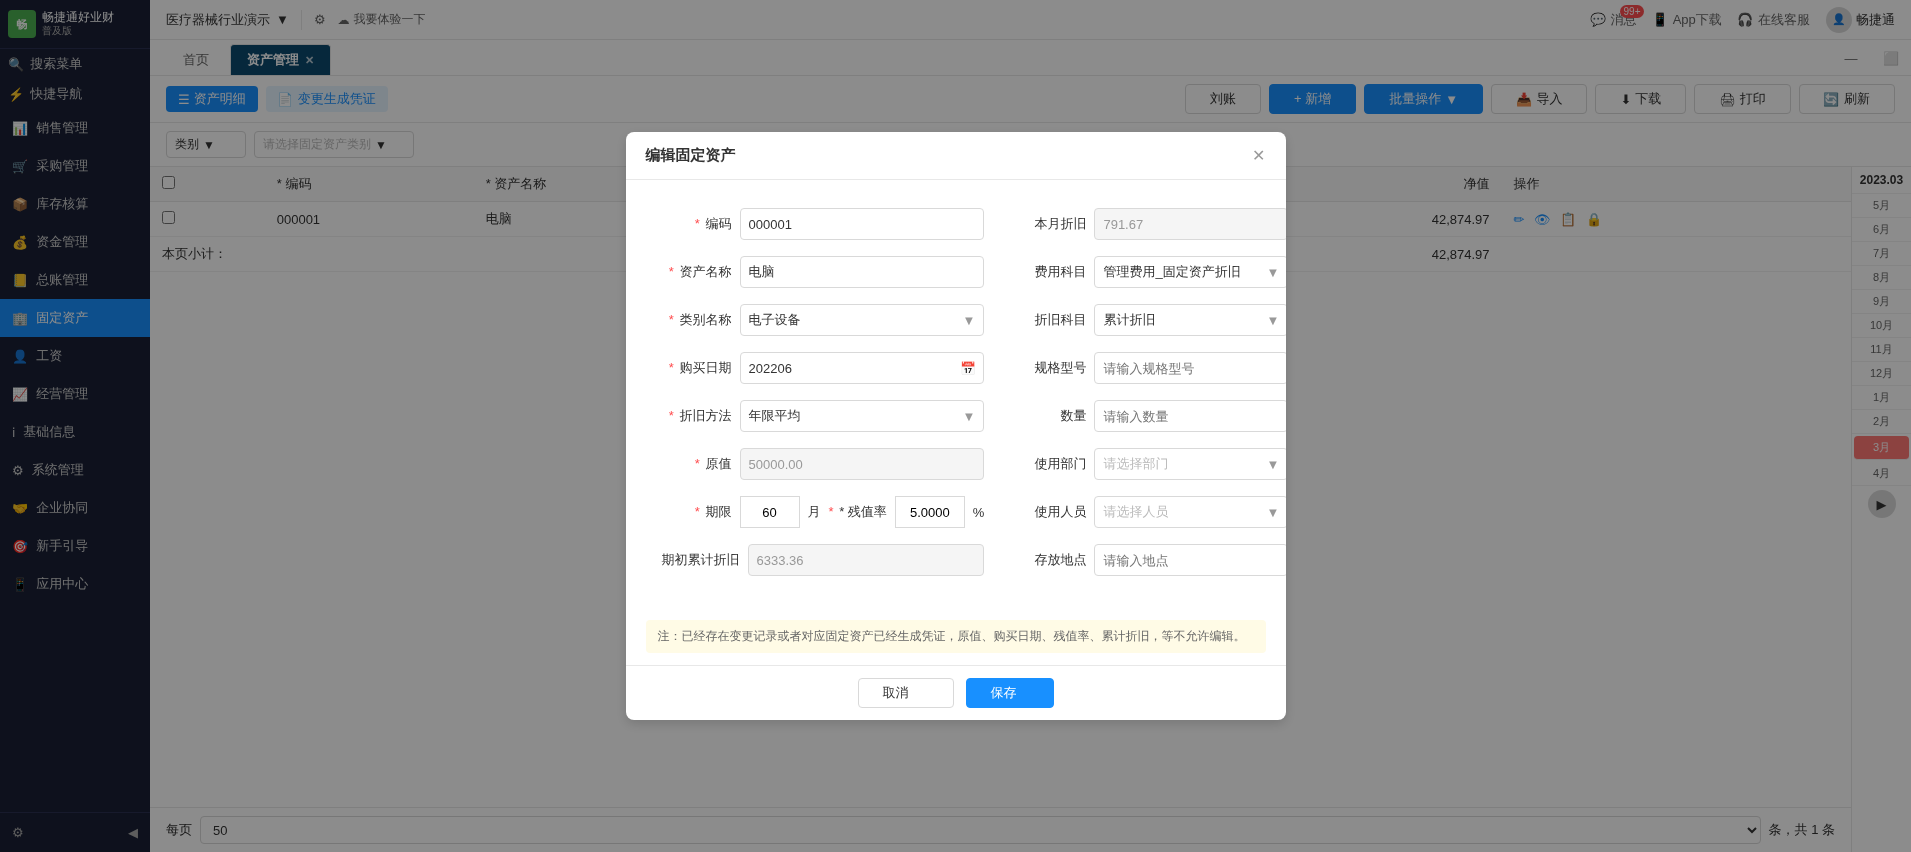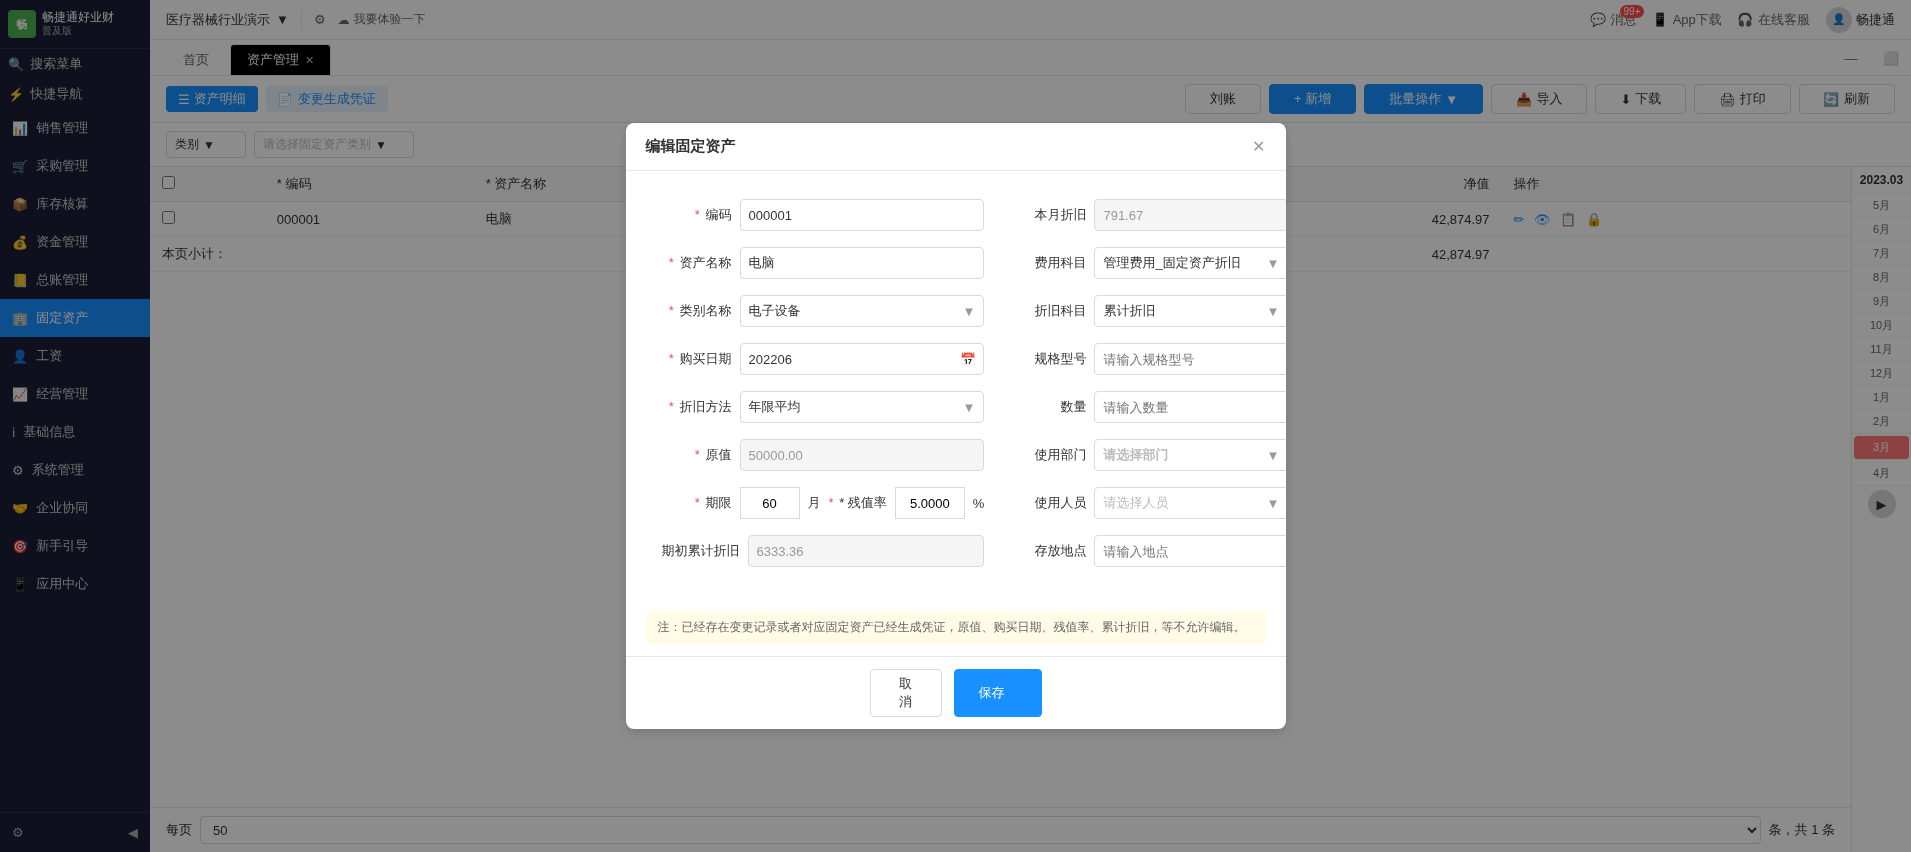--- a/index.html
+++ b/index.html
@@ -39,21 +39,21 @@
     .topbar-user { display: flex; align-items: center; gap: 4px; color: #333; cursor: pointer; }
     .user-avatar { width: 26px; height: 26px; background: #d9d9d9; border-radius: 50%; display: flex; align-items: center; justify-content: center; color: #666; font-size: 11px; }
 
     
     .content-area { flex: 1; display: flex; flex-direction: column; overflow: hidden; position: relative; }
 
     
     .tab-bar { height: 36px; background: #fff; border-bottom: 1px solid #e8e8e8; display: flex; align-items: flex-end; padding: 0 16px; gap: 4px; }
     .tab { display: flex; align-items: center; gap: 6px; padding: 6px 16px; border-radius: 4px 4px 0 0; cursor: pointer; font-size: 13px; border: 1px solid transparent; border-bottom: none; }
     .tab.inactive { color: #666; background: transparent; }
-    .tab.active { color: #333; background: #000000; color: #fff; border-color: #e8e8e8; }
+    .tab.active { color: #333; background: #0c4a6e; color: #fff; border-color: #e8e8e8; font-weight: bold; }
     .tab-close { font-size: 11px; cursor: pointer; opacity: 0.7; }
 
     
     .page-header { background: #fff; padding: 8px 16px; display: flex; align-items: center; gap: 8px; border-bottom: 1px solid #e8e8e8; }
     .page-header-right { margin-left: auto; display: flex; align-items: center; gap: 8px; }
     .btn { display: inline-flex; align-items: center; gap: 4px; padding: 5px 24px; border-radius: 4px; cursor: pointer; font-size: 13px; border: 1px solid #d9d9d9; background: #fff; color: #333; }
     .btn-primary { background: #1890ff; color: #fff; border-color: #1890ff; }
     .btn-success { background: #1890ff; color: #fff; border-color: #1890ff; }
     .btn-default { background: #fff; color: #333; border-color: #d9d9d9; }
     .btn-batch { background: #1890ff; color: #fff; border-color: #1890ff; text-align: right; }
@@ -507,21 +507,21 @@
               <span>数量</span>
             </span>
             <input type="text" class="form-input" placeholder="请输入数量" style="">
           </div>
 
           <div class="form-row">
             <span class="form-label">
               <span>使用部门</span>
             </span>
             <div class="form-select">
-              <span style="color:#bbb;font-weight:bold;">请选择部门</span>
+              <span style="color:#bbb;">请选择部门</span>
               <span class="form-select-arrow">▼</span>
             </div>
           </div>
 
           <div class="form-row">
             <span class="form-label">
               <span>使用人员</span>
             </span>
             <div class="form-select">
               <span style="color:#bbb;">请选择人员</span>
@@ -537,21 +537,21 @@
           </div>
         </div>
       </div>
     </div>
 
     <div class="modal-note">
       <span>注：已经存在变更记录或者对应固定资产已经生成凭证，原值、购买日期、残值率、累计折旧，等不允许编辑。</span>
     </div>
 
     <div class="modal-footer">
-      <button class="btn btn-default" style="width:72px;">
+      <button class="btn btn-default" style="width:96px;">
         <span>取消</span>
       </button>
       <button class="btn btn-primary" style="width:88px;">
         <span>保存</span>
       </button>
     </div>
   </div>
 </div>
 
 </body></html>

